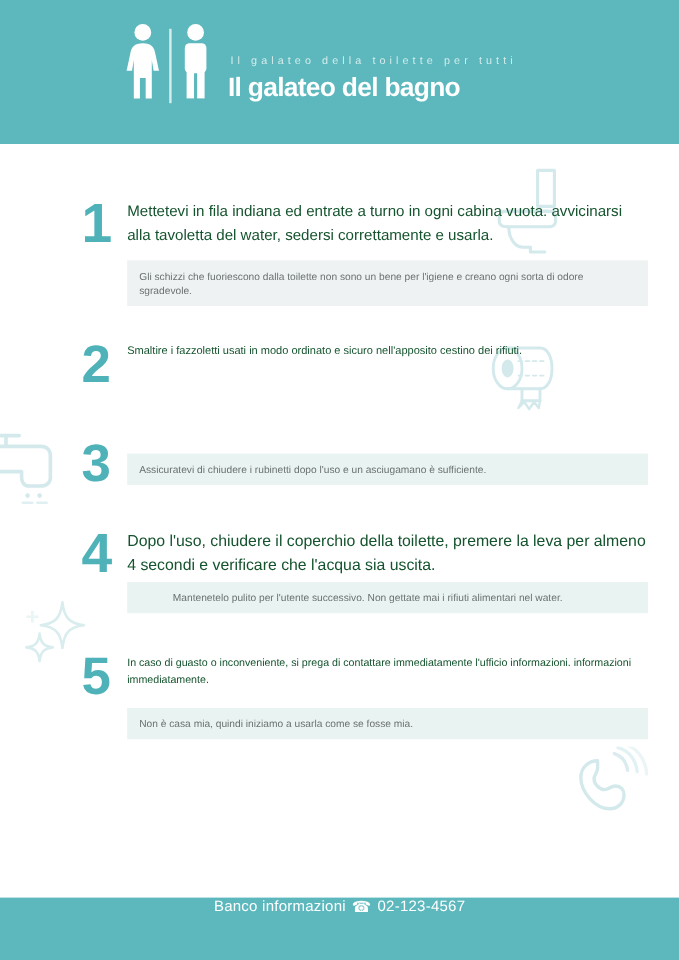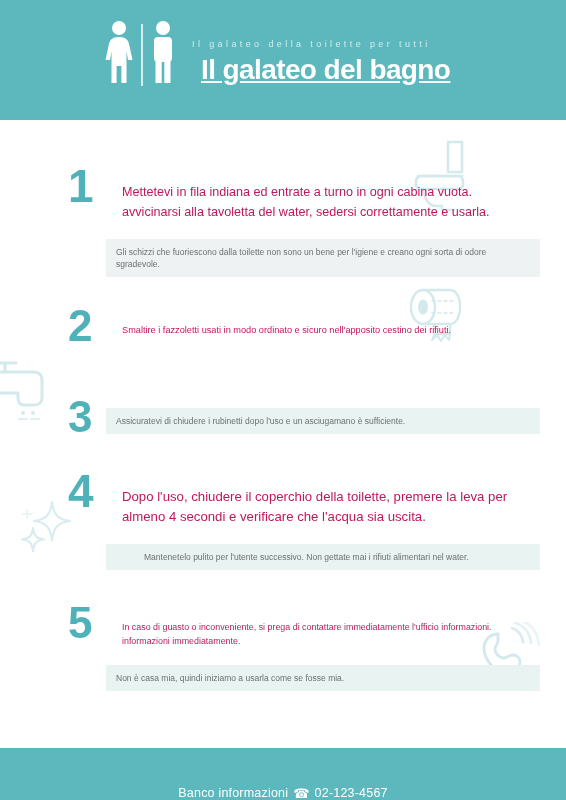--- a/index.html
+++ b/index.html
@@ -30,46 +30,45 @@
   .subtitle{
     color:#d4eced;
     font-size:9px;
     letter-spacing:3.4px;
     margin:0 0 7px 2px;
     font-weight:400;
     white-space:nowrap;
   }
   .main-title{
     color:#ffffff;
-    font-size:28px;
+    font-size:22px;
     font-weight:bold;
     letter-spacing:-0.6px;
     line-height:1;
-    margin:0 0 4px 11px;
+    margin:0 0 4px 0;
     white-space:nowrap;
-    text-decoration:underline;
   }
 
   
   .content{position:absolute;left:0;top:120px;width:566px;}
   .step{position:relative;display:flex;align-items:flex-start;}
   .num{
     color:#4fb2b8;
     font-weight:bold;
     line-height:.88;
     width:38px;flex:0 0 38px;
     text-align:left;
     margin-left:68px;
     position:relative;z-index:3;
     letter-spacing:-1px;
   }
   .body{flex:1;margin-right:26px;position:relative;z-index:3;}
   .lead{
-    margin:16px;
-    color:#be185d;
+    margin:0;
+    color:#14532d;
   }
   .note{
     background:#eef2f2;
     color:#6b7072;
     font-size:8.5px;
     line-height:1.45;
     padding:7px 10px;
     margin-top:10px;
   }
   .note.green{background:#e9f3f1;}
@@ -87,21 +86,21 @@
   .s5 .lead{font-size:8.9px;line-height:1.6;}
 
   
   .deco{position:absolute;z-index:1;pointer-events:none;}
   .deco svg{display:block;}
 
   
   .footer{
     position:absolute;left:0;bottom:0;width:566px;height:52px;
     background:#5cb8bd;
-    display:flex;align-items:flex-end;justify-content:center;
+    display:flex;align-items:flex-start;justify-content:center;
   }
   .footer-text{
     color:#ffffff;font-size:12.5px;letter-spacing:.2px;
     display:flex;align-items:center;gap:5px;
   }
   .phone-glyph{font-size:13px;line-height:1;}
 </style>
 </head>
 <body>
 

